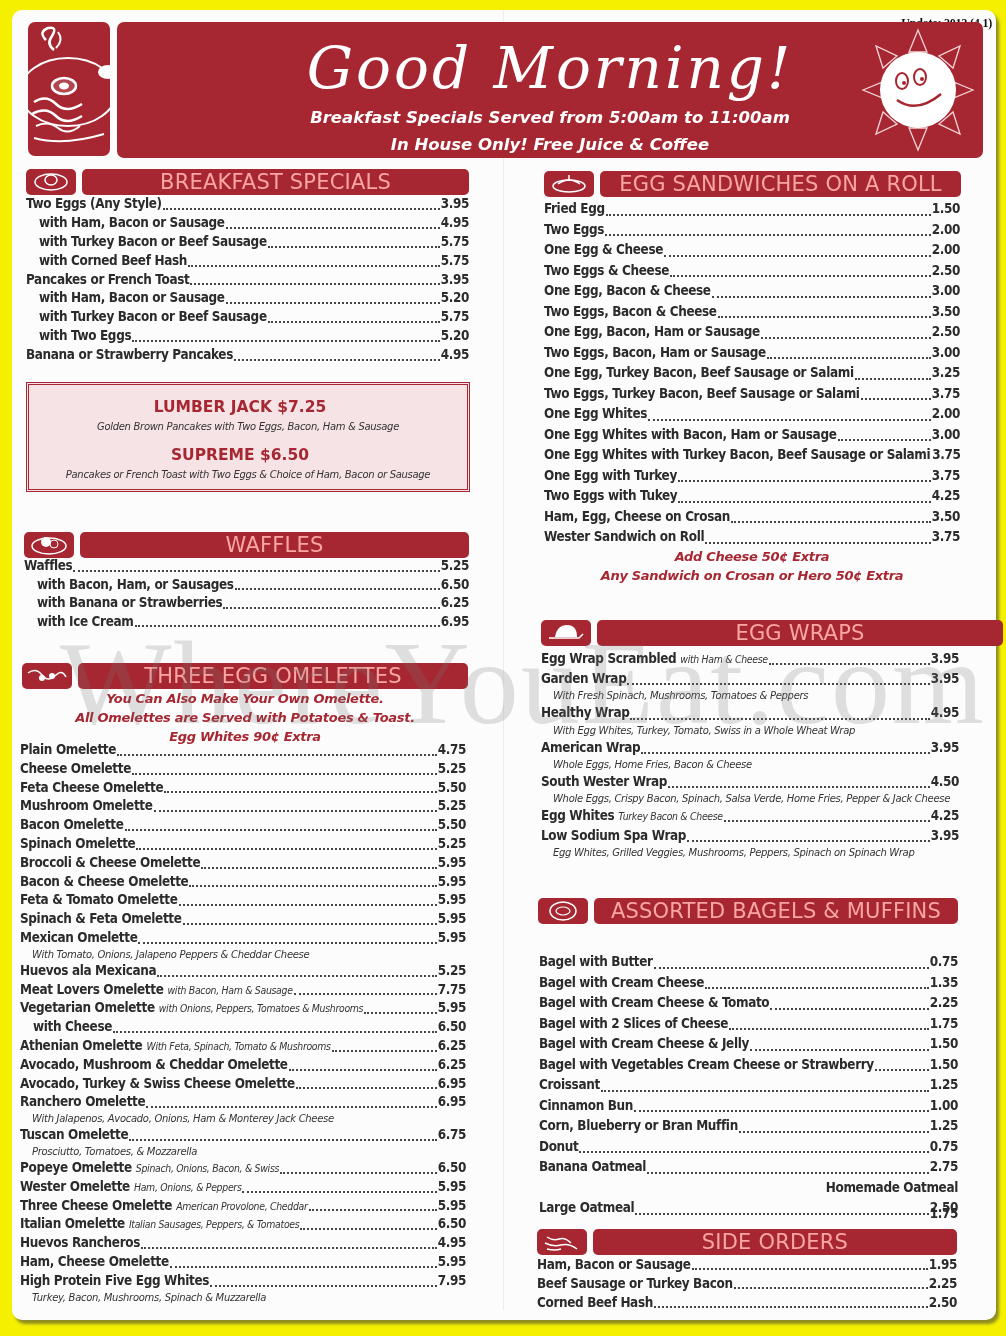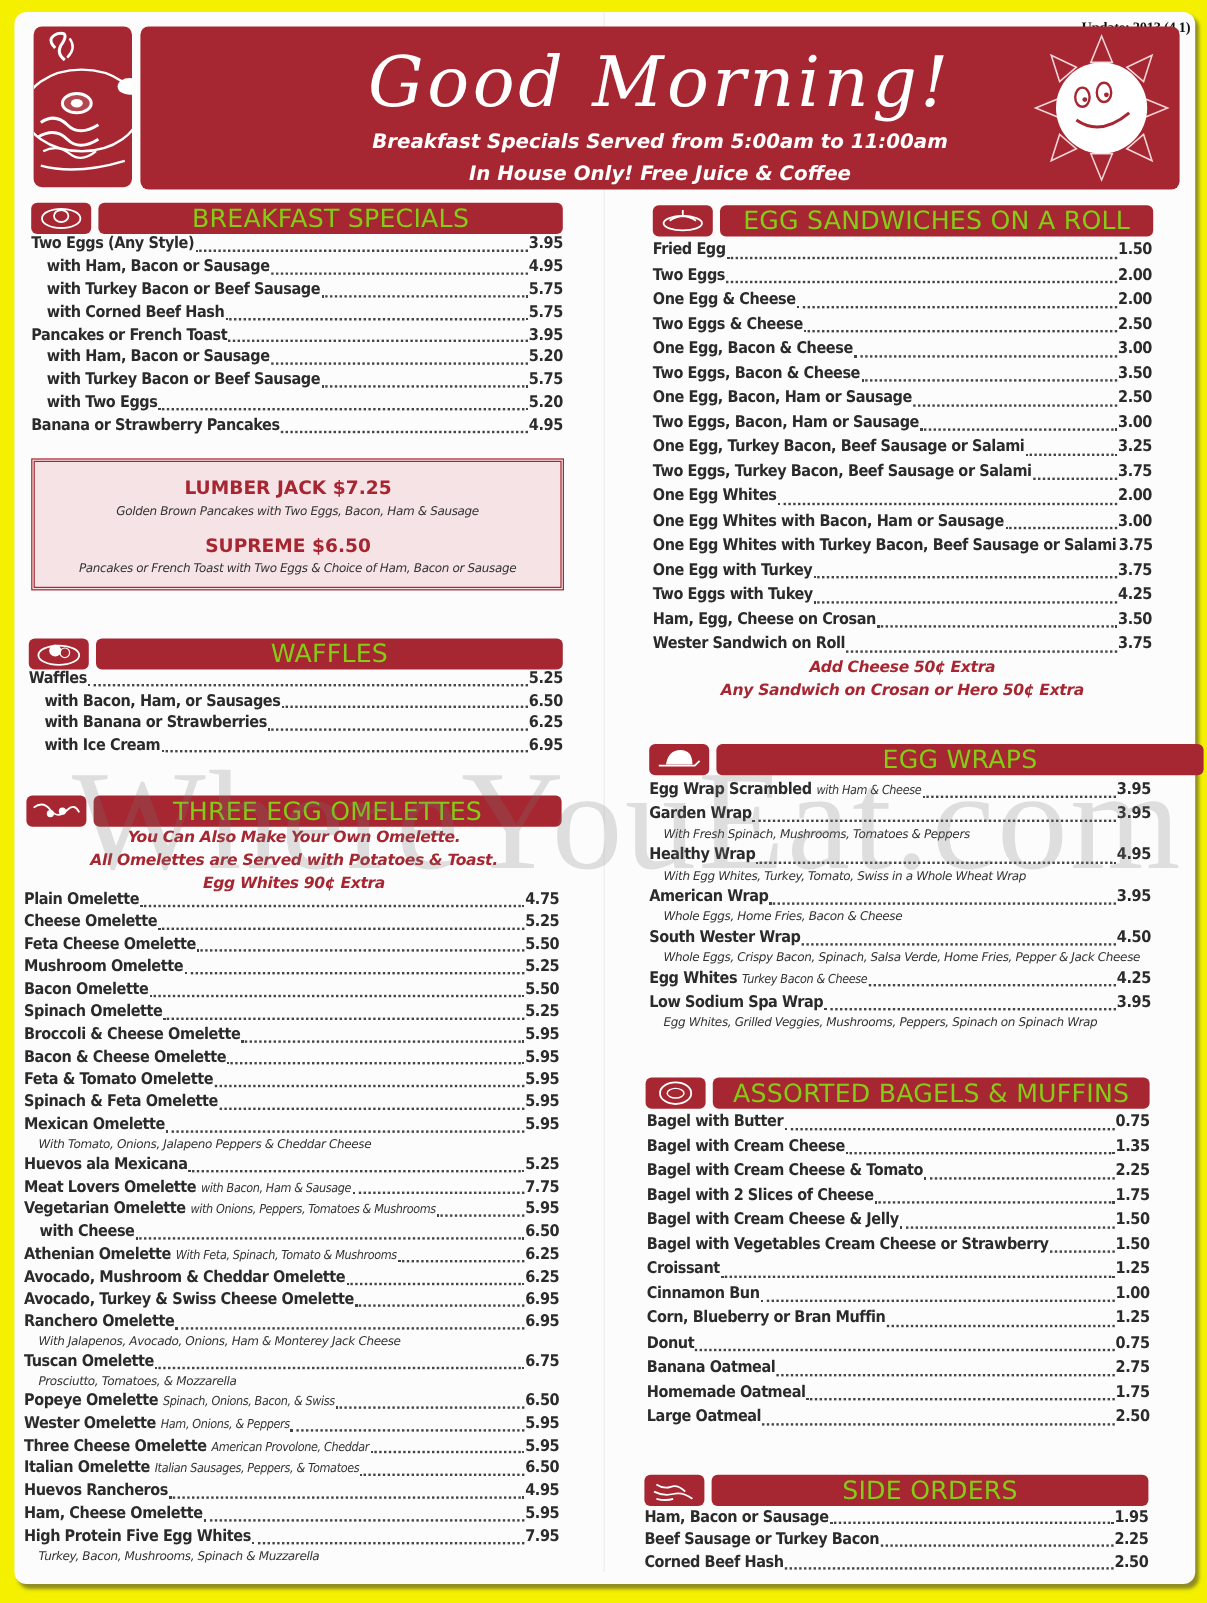--- a/index.html
+++ b/index.html
@@ -52,21 +52,21 @@
 
   
   .sec-head { position: absolute; height: 26px; }
   .sec-icon {
     position: absolute; left: 0; top: 0; width: 50px; height: 26px;
     background: #a62731; border-radius: 5px;
   }
   .sec-bar {
     position: absolute; left: 56px; right: 0; top: 0; height: 26px;
     background: #a62731; border-radius: 5px;
-    color: #84cc16; text-align: center; font-family: "DejaVu Sans", "Liberation Sans", sans-serif;
+    color: #fca5a5; text-align: center; font-family: "DejaVu Sans", "Liberation Sans", sans-serif;
     font-size: 21px; line-height: 26px; letter-spacing: 0.2px;
   }
 
   
   .rows { position: absolute; }
   .row {
     display: flex; align-items: flex-end; white-space: nowrap;
     font-family: "DejaVu Sans Condensed", "DejaVu Sans", "Liberation Sans", sans-serif;
     font-weight: bold; font-size: 13.4px; color: #2b2b2b; height: 19px; line-height: 19px;
     letter-spacing: -0.35px;
@@ -575,21 +575,21 @@
 <div class="sec-head" style="left:538px; top:898px; width:420px;">
   <div class="sec-icon">
     <svg width="50" height="26">
         <ellipse cx="25" cy="13" rx="13" ry="9" stroke="#fff" stroke-width="1.5" fill="none"></ellipse>
         <ellipse cx="25" cy="13" rx="7" ry="4" stroke="#fff" stroke-width="1.2" fill="none"></ellipse>
       </svg>
   </div>
   <div class="sec-bar">ASSORTED BAGELS &amp; MUFFINS</div>
 </div>
 <div class="rows" id="rows-bagels" style="left:539px; top:925px; width:419px;">
-    <div class="row" style="height: 20.5px; line-height: 20.5px;">
+    <div class="row" style="height: 20.5px; line-height: 20.5px; margin-top: 27px;">
       <span class="nm">Bagel with Butter</span>
       <span class="dots"></span>
       <span class="pr">0.75</span>
     </div>
     <div class="row" style="height: 20.5px; line-height: 20.5px;">
       <span class="nm">Bagel with Cream Cheese</span>
       <span class="dots"></span>
       <span class="pr">1.35</span>
     </div>
     <div class="row" style="height: 20.5px; line-height: 20.5px;">
@@ -630,21 +630,21 @@
     <div class="row" style="height: 20.5px; line-height: 20.5px;">
       <span class="nm">Donut</span>
       <span class="dots"></span>
       <span class="pr">0.75</span>
     </div>
     <div class="row" style="height: 20.5px; line-height: 20.5px;">
       <span class="nm">Banana Oatmeal</span>
       <span class="dots"></span>
       <span class="pr">2.75</span>
     </div>
-    <div class="row" style="height: 20.5px; line-height: 20.5px;">
+    <div class="row" style="height: 20.5px; line-height: 20.5px; flex-direction: column;">
       <span class="nm">Homemade Oatmeal</span>
       <span class="dots"></span>
       <span class="pr">1.75</span>
     </div>
     <div class="row" style="height: 20.5px; line-height: 20.5px;">
       <span class="nm">Large Oatmeal</span>
       <span class="dots"></span>
       <span class="pr">2.50</span>
     </div>
   </div>

